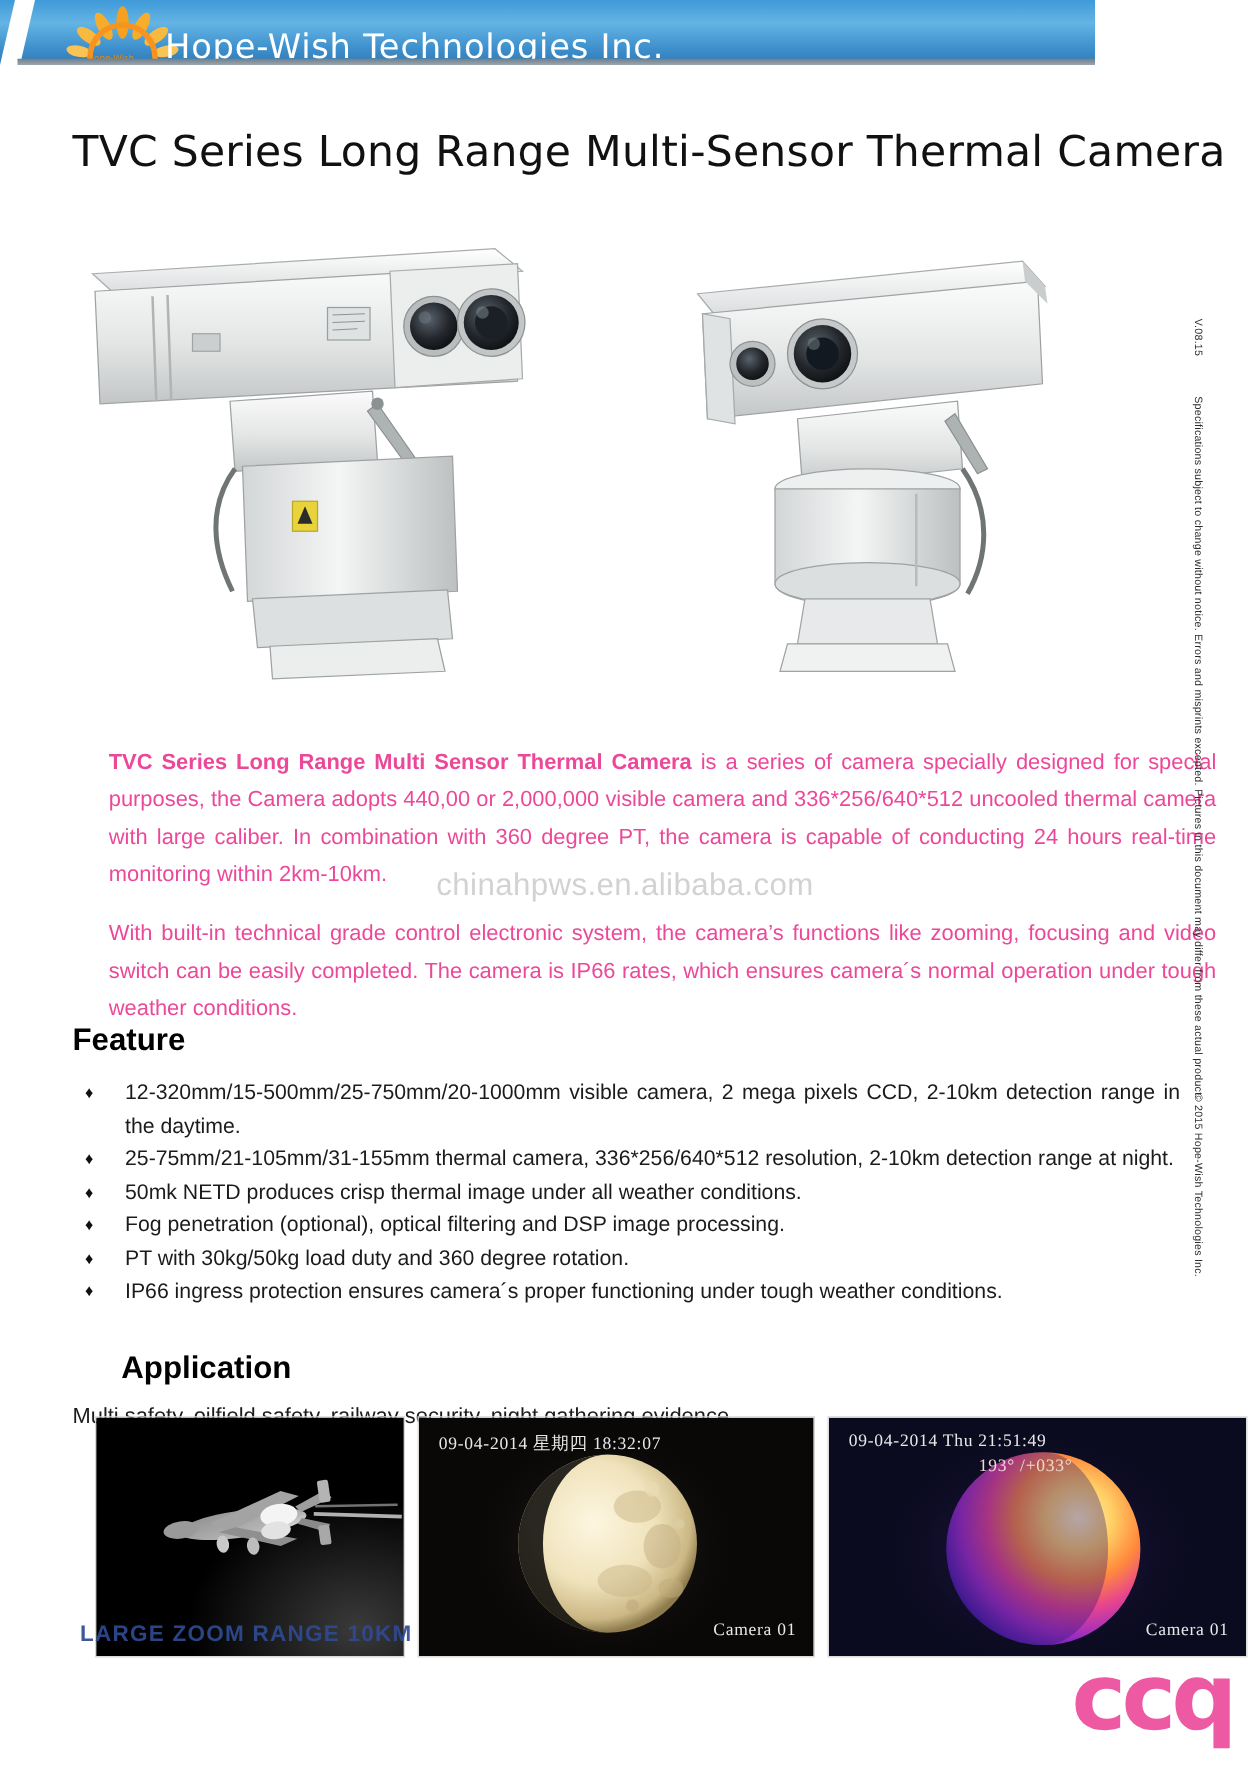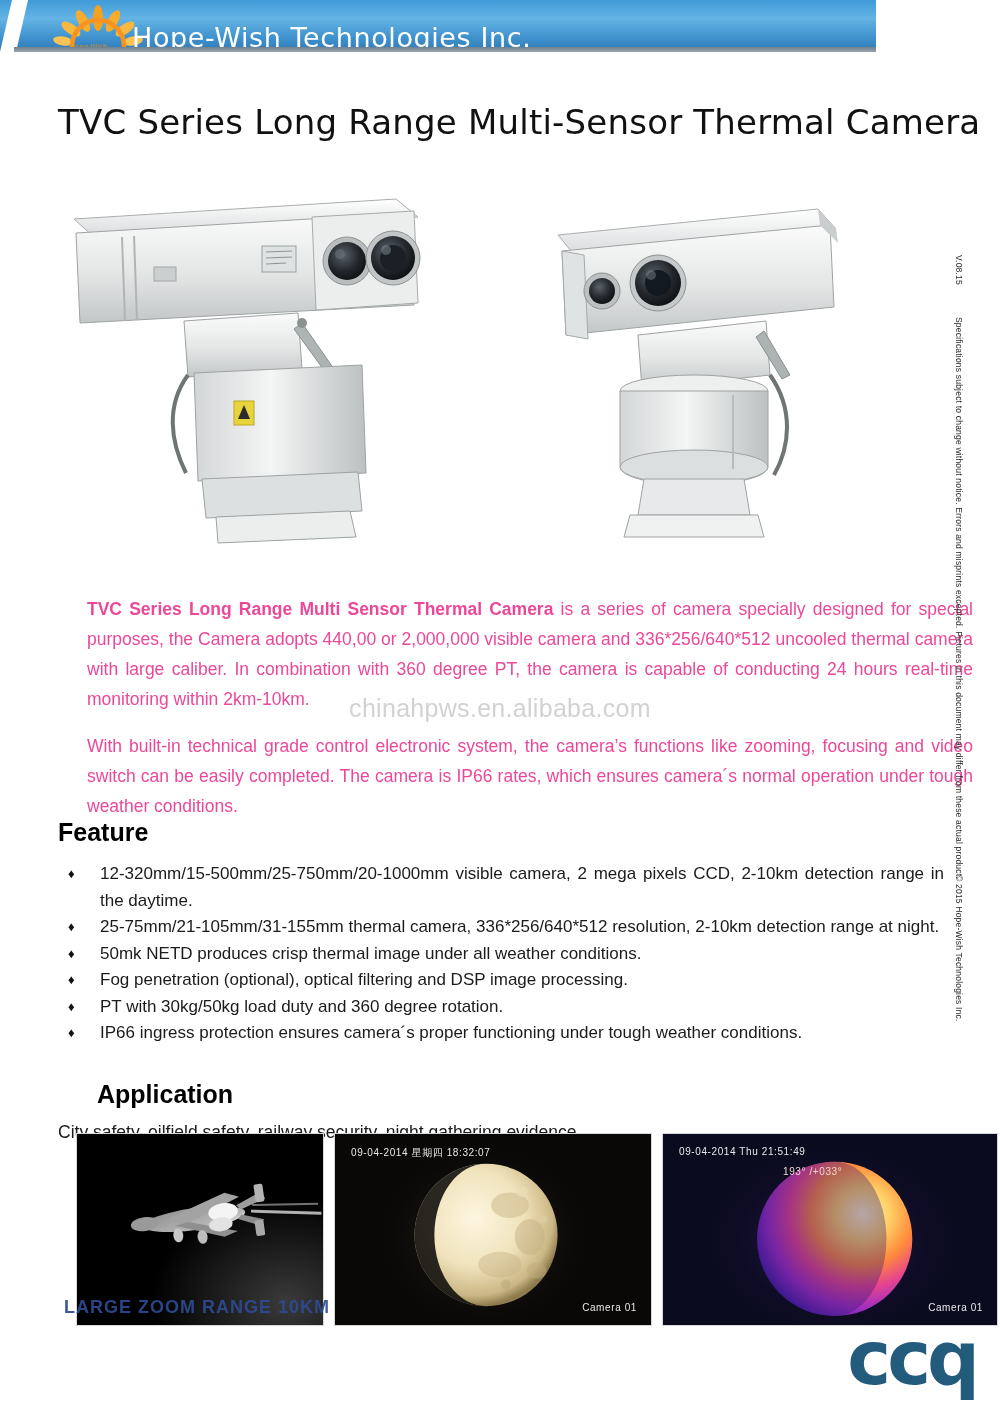--- a/index.html
+++ b/index.html
@@ -148,22 +148,22 @@
     height: 193px;
     overflow: hidden;
     border: 1px solid #d8d8d8;
   }
   #sample-1 { left: 0px;   }
   #sample-2 { left: 258px; width: 318px; }
   #sample-3 { left: 586px; width: 336px; }
 
   .osd {
     position: absolute;
-    font-family: Liberation Sans, sans-serif;
-    font-size: 10px;
+    font-family: Liberation Serif, serif;
+    font-size: 14px;
     color: #e8e8e8;
     letter-spacing: 0.6px;
     white-space: nowrap;
     z-index: 4;
   }
   .osd-top    { left: 16px; top: 12px; }
   .osd-coord  { left: 120px; top: 32px; color: #f0d8d0; }
   .osd-bottom { right: 14px; bottom: 12px; }
 
   
@@ -185,25 +185,25 @@
     font-size: 18px;
     font-weight: bold;
     color: #2e4a92;
     letter-spacing: 1px;
     z-index: 7;
     white-space: nowrap;
     opacity: 0.92;
   }
   .watermark-bottom-right {
     position: absolute;
-    right: 24px;
+    right: 14px;
     top: 1315px;
     font-size: 74px;
     font-weight: bold;
-    color: #0c4a6e;
+    color: #ec4899;
     letter-spacing: -4px;
     z-index: 7;
     font-family: "DejaVu Sans", sans-serif;
     opacity: 0.9;
   }
 
   
   .side-rail {
     position: absolute;
     right: 14px;
@@ -381,21 +381,21 @@
     <span class="bullet">♦</span>
     <span>PT with 30kg/50kg load duty and 360 degree rotation.</span>
   </div>
   <div class="feature-item">
     <span class="bullet">♦</span>
     <span>IP66 ingress protection ensures camera´s proper functioning under tough weather conditions.</span>
   </div>
 </div>
 
 <h2 class="section-heading" id="heading-application">Application</h2>
-<p class="application-text">City safety, oilfield safety, railway security, night gathering evidence.</p>
+<p class="application-text">Multi safety, oilfield safety, railway security, night gathering evidence.</p>
 
 <div class="samples">
 
   <div class="sample" id="sample-1">
     <svg width="100%" height="100%" viewBox="0 0 248 193" preserveAspectRatio="none">
       <defs>
         <radialGradient id="skyGlow" cx="85%" cy="88%" r="55%">
           <stop offset="0%" stop-color="#3a3a3a"></stop>
             <stop offset="100%" stop-color="#000000"></stop>
         </radialGradient>

